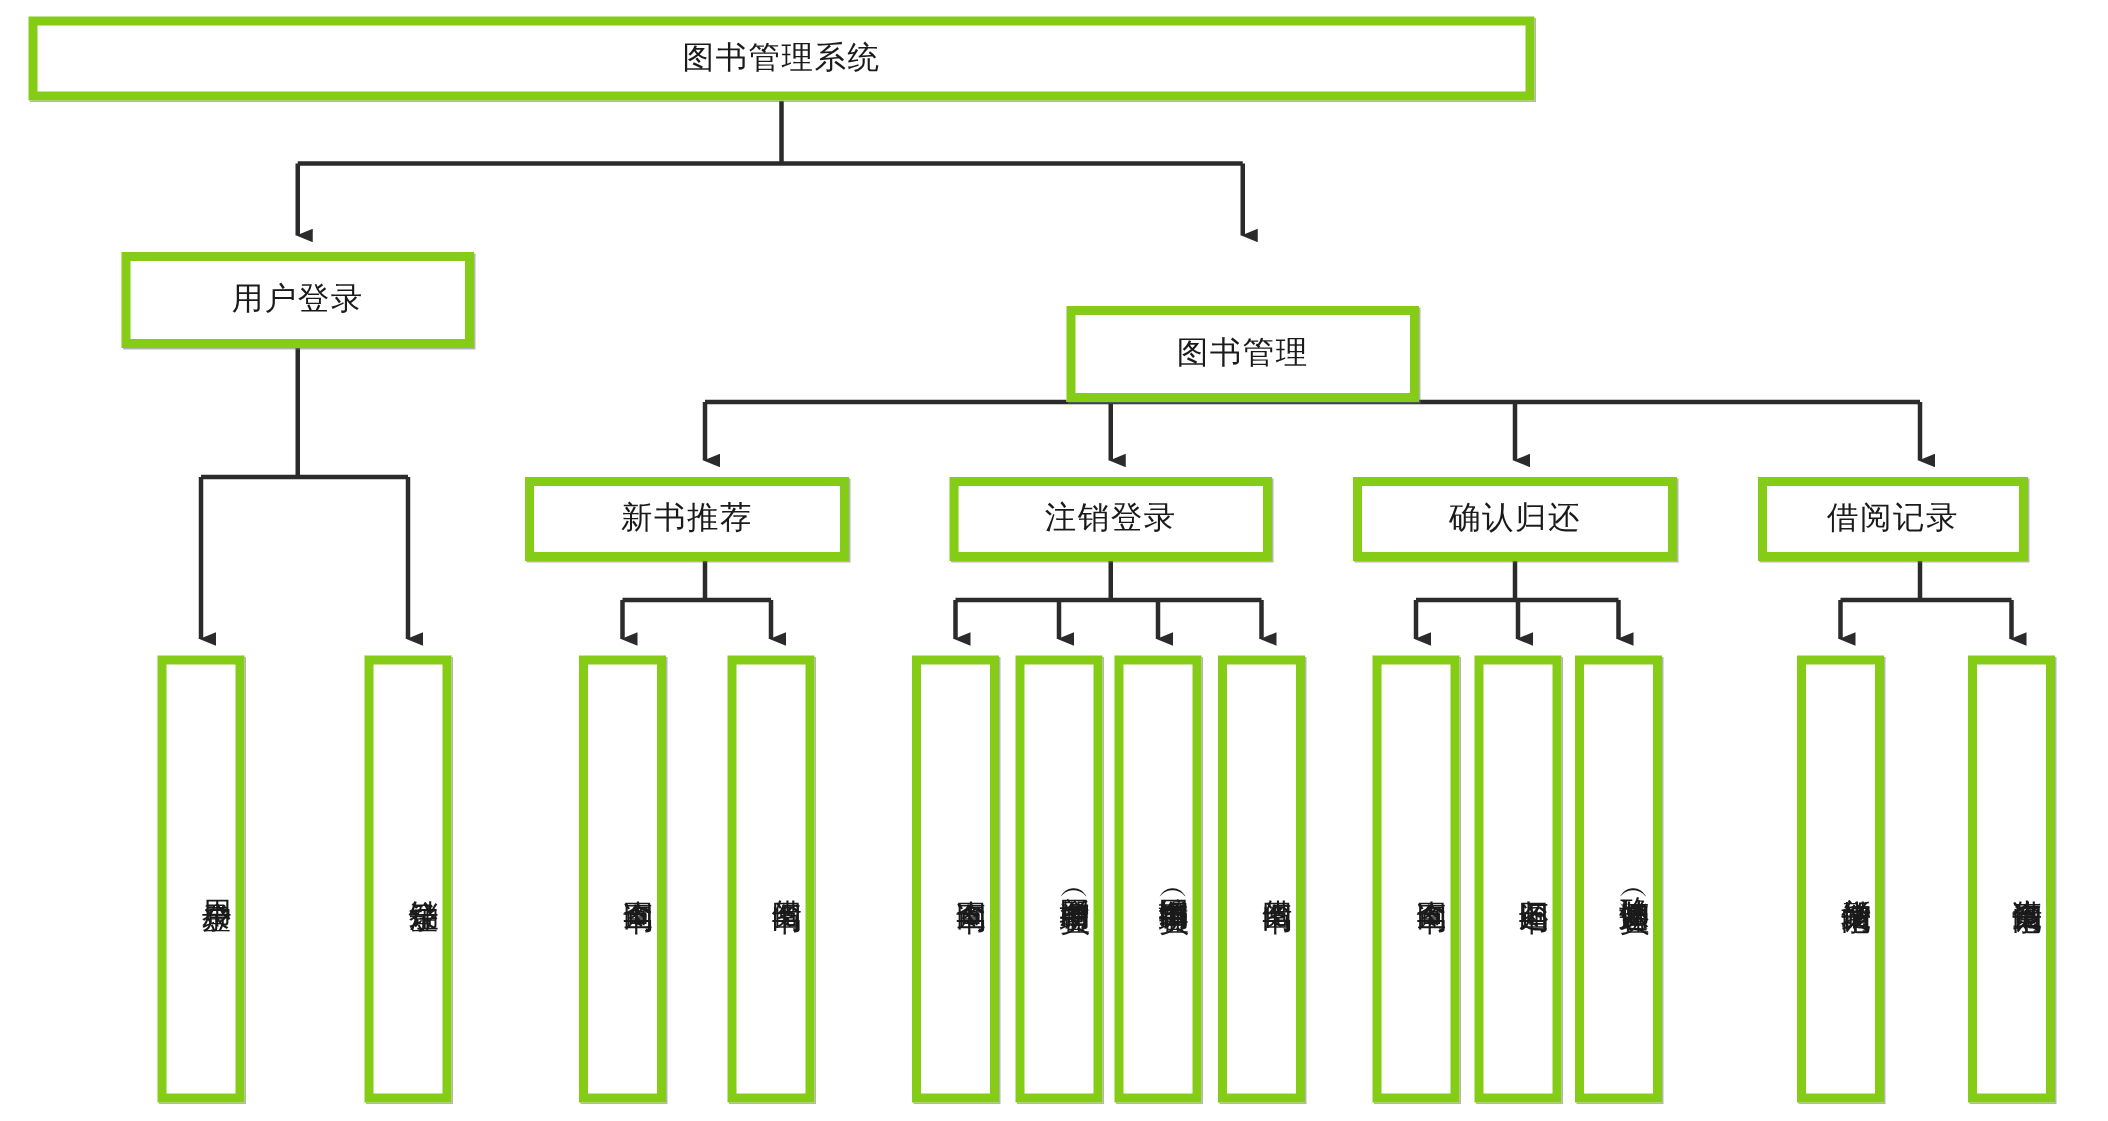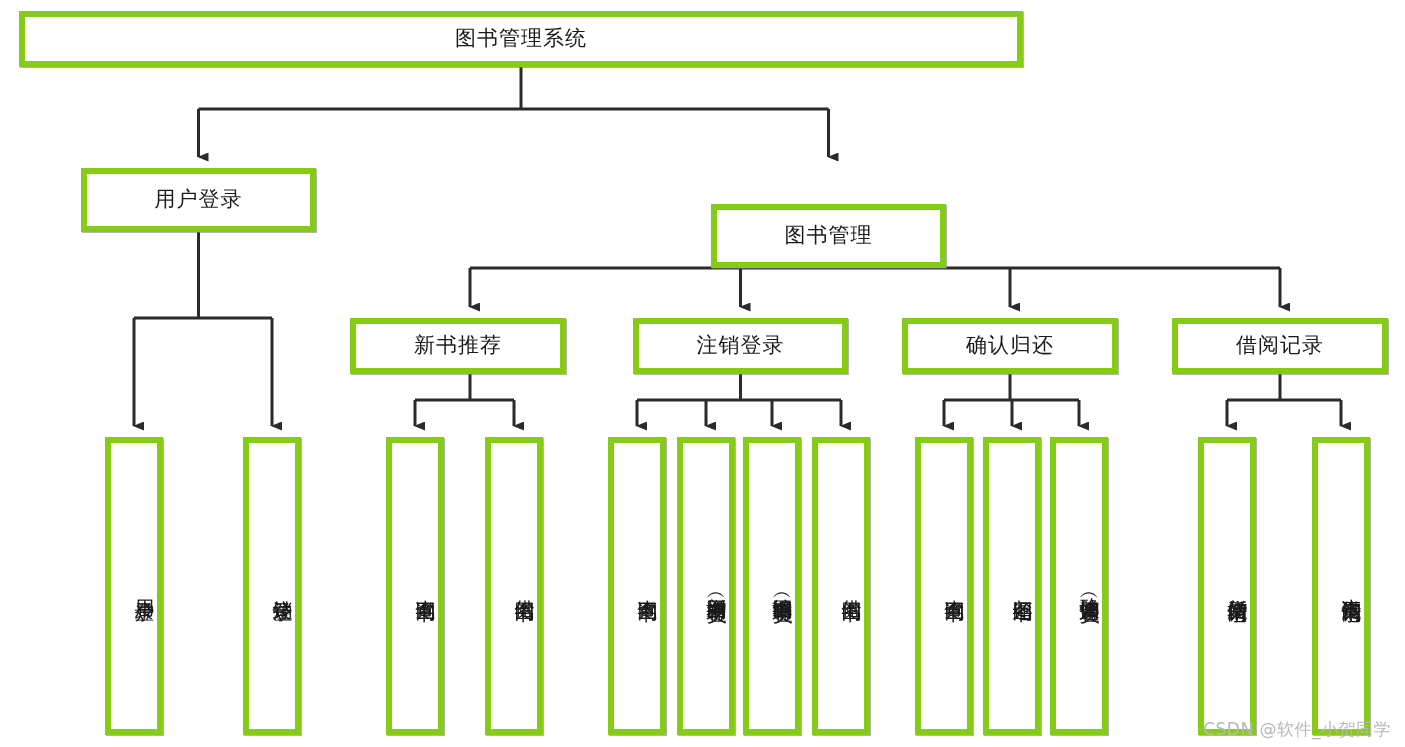--- a/index.html
+++ b/index.html
@@ -130,21 +130,21 @@
       </div>
       <div class="node horiz" style="left: 350px; top: 318px; width: 216px; height: 56px; align-items: center;">
         <span>新书推荐</span>
       </div>
       <div class="node horiz" style="left: 633px; top: 318px; width: 215px; height: 56px;">
         <span>注销登录</span>
       </div>
       <div class="node horiz" style="left: 902px; top: 318px; width: 216px; height: 56px;">
         <span>确认归还</span>
       </div>
-      <div class="node horiz" style="left: 1172px; top: 318px; width: 216px; height: 56px;">
+      <div class="node horiz" style="left: 1172px; top: 318px; width: 180px; height: 56px;">
         <span>借阅记录</span>
       </div>
       <div class="node vert" style="left: 105px; top: 437px; width: 58px; height: 298px;">
         <span class="vtext">用户登录</span>
       </div>
       <div class="node vert" style="left: 243px; top: 437px; width: 58px; height: 298px;">
         <span class="vtext">注销登录</span>
       </div>
       <div class="node vert" style="left: 386px; top: 437px; width: 58px; height: 298px;">
         <span class="vtext">查询图书</span>
@@ -174,15 +174,14 @@
         <span class="vtext">确认归还（管理员）</span>
       </div>
       <div class="node vert" style="left: 1198px; top: 437px; width: 58px; height: 298px;">
         <span class="vtext">新增借阅记录</span>
       </div>
       <div class="node vert" style="left: 1312px; top: 437px; width: 58px; height: 298px;">
         <span class="vtext">查询借阅记录</span>
       </div>
     </div>
 
-  <div id="watermark">CSDN @软件_小贺同学</div>
 
 </div>
 
 </body></html>

